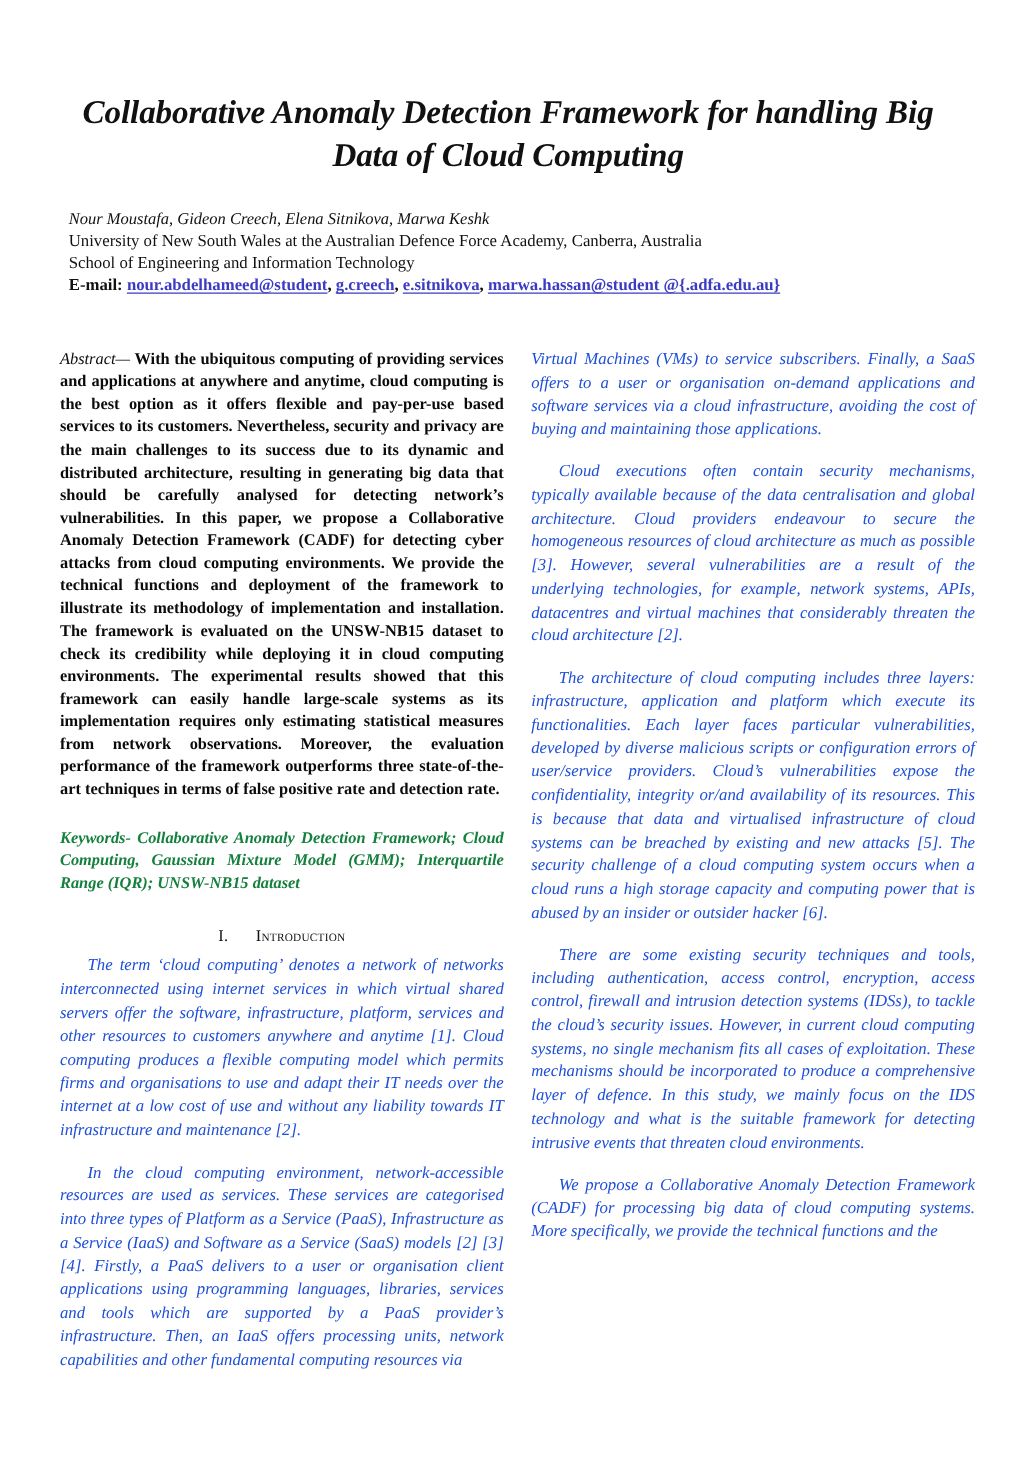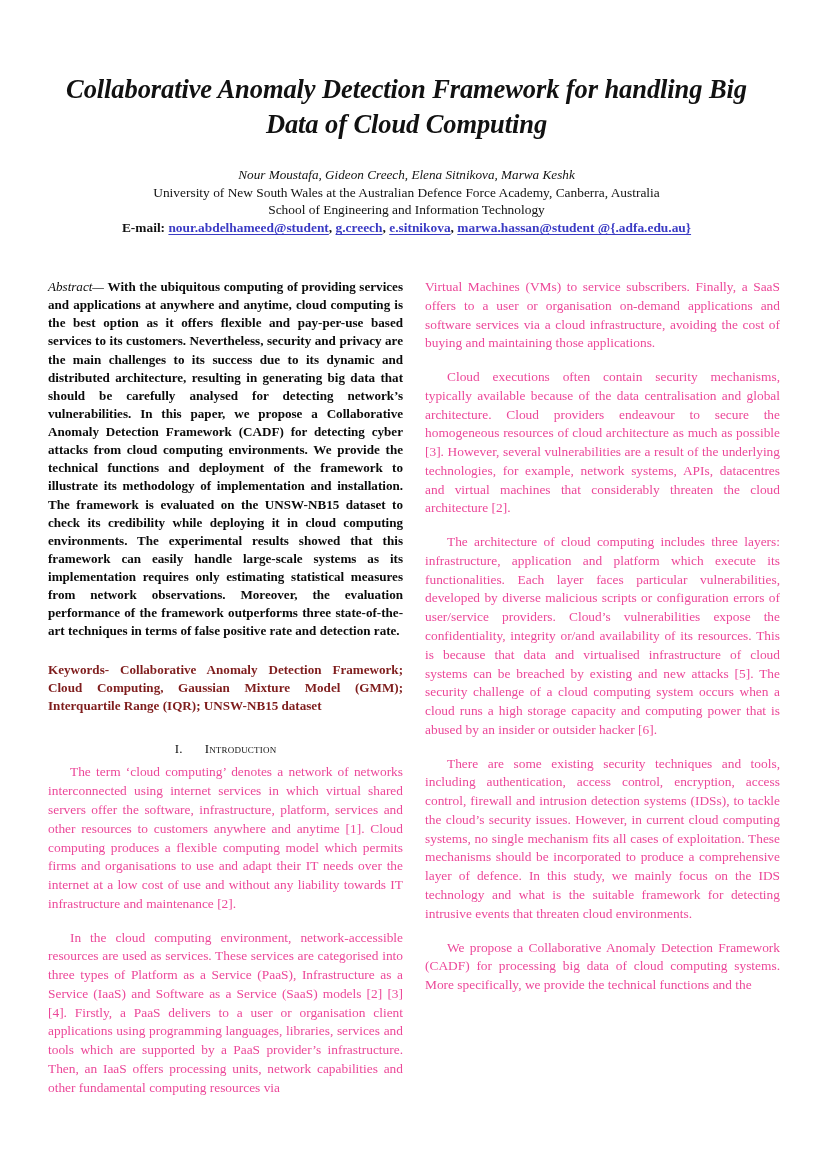--- a/index.html
+++ b/index.html
@@ -35,21 +35,21 @@
     line-height: 1.33;
     text-align: center;
     letter-spacing: -0.1px;
     margin: 0;
     color: #111;
   }
 
   
   .authors-block {
     margin-top: 24px;
-    text-align: center;
+    text-align: left;
     line-height: 1.30;
   }
   .author-names {
     font-size: 13.2px;
     font-style: italic;
     color: #111;
   }
   .affil-line {
     font-size: 13.4px;
     color: #111;
@@ -99,23 +99,24 @@
   }
   .abstract .lead {
     font-weight: normal;
     font-style: italic;
   }
 
   .keywords {
     margin-top: 20px;
     font-size: 13.1px;
     font-weight: bold;
+    font-style: italic;
     line-height: 1.40;
     text-align: justify;
-    color: #7f1d1d;
+    color: #15803d;
   }
 
   .section-head {
     margin-top: 26px;
     margin-bottom: 6px;
     text-align: center;
     font-size: 13.0px;
     font-variant: small-caps;
     letter-spacing: 0.2px;
     color: #111;
@@ -124,21 +125,22 @@
     font-variant: normal;
     margin-right: 22px;
   }
 
   .body-text {
     font-size: 13.4px;
     line-height: 1.40;
     text-align: justify;
     text-justify: inter-word;
     text-indent: 22px;
-    color: #ec4899;
+    color: #1d4ed8;
+    font-style: italic;
   }
   .body-text + .body-text {
     margin-top: 15px;
   }
   .body-text.noindent {
     text-indent: 0;
   }
 </style>
 </head>
 <body>

